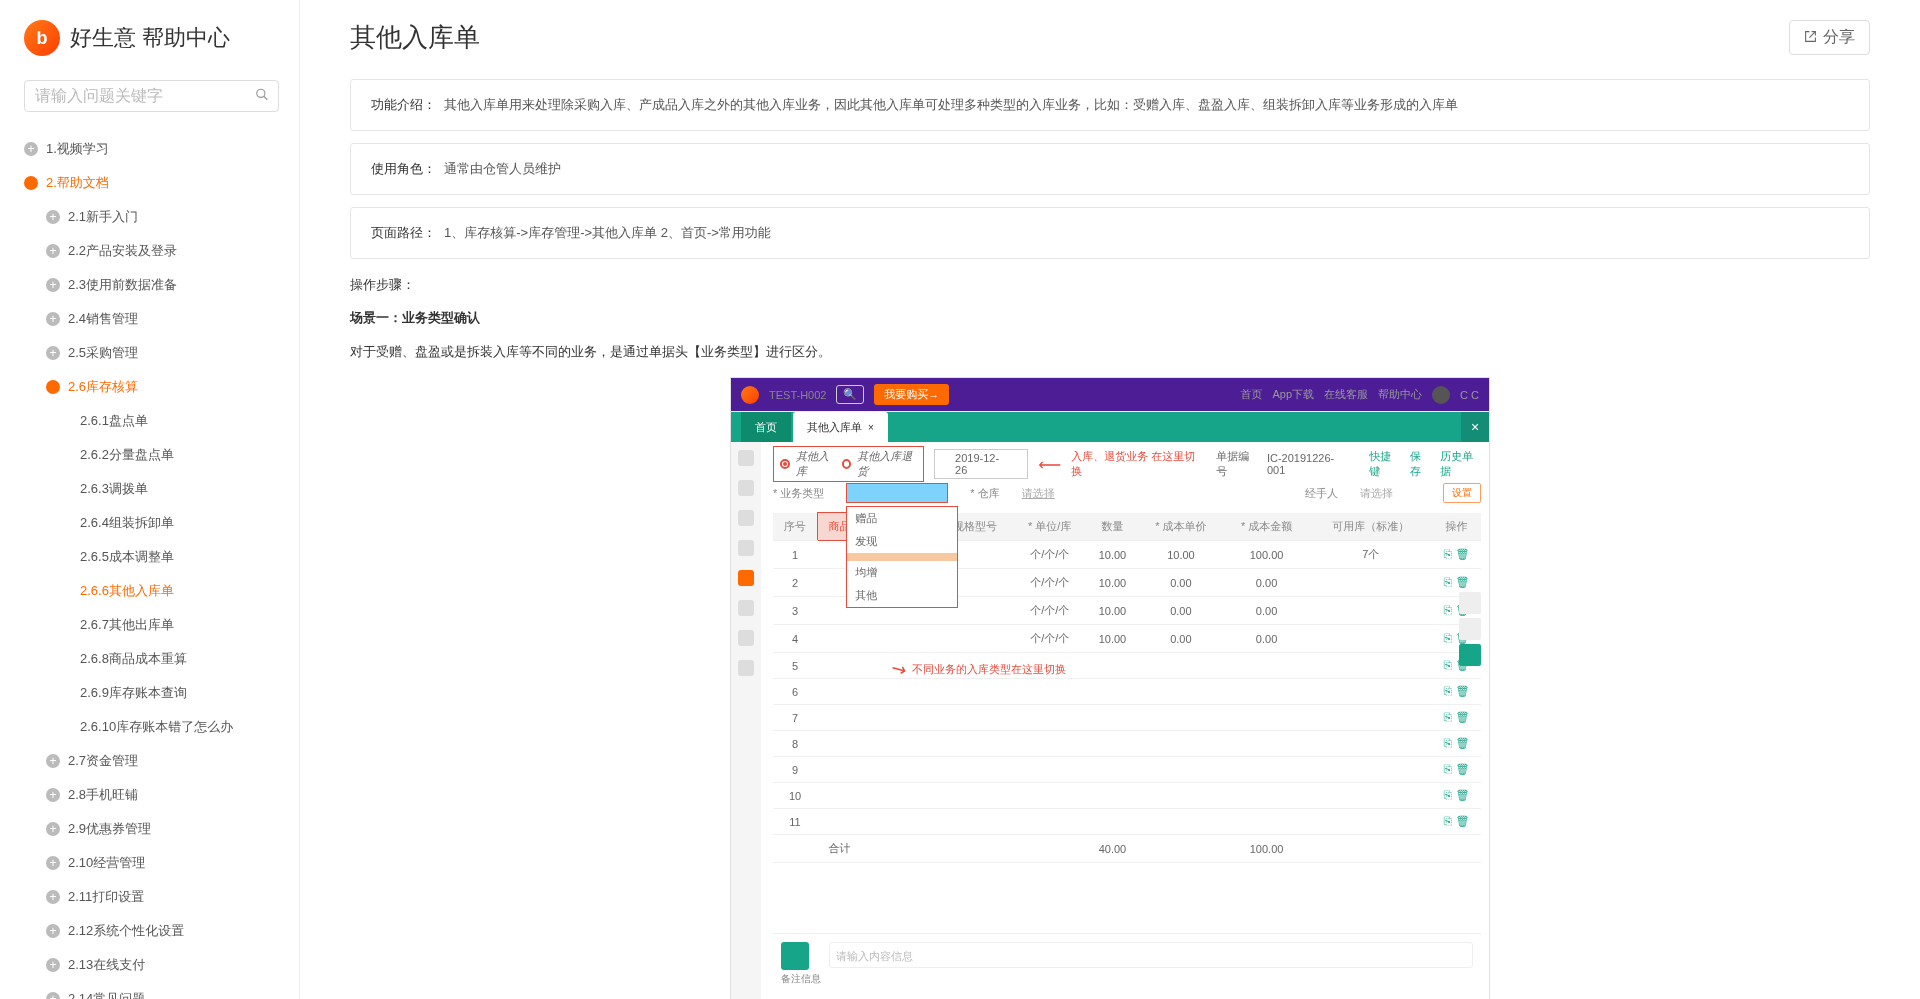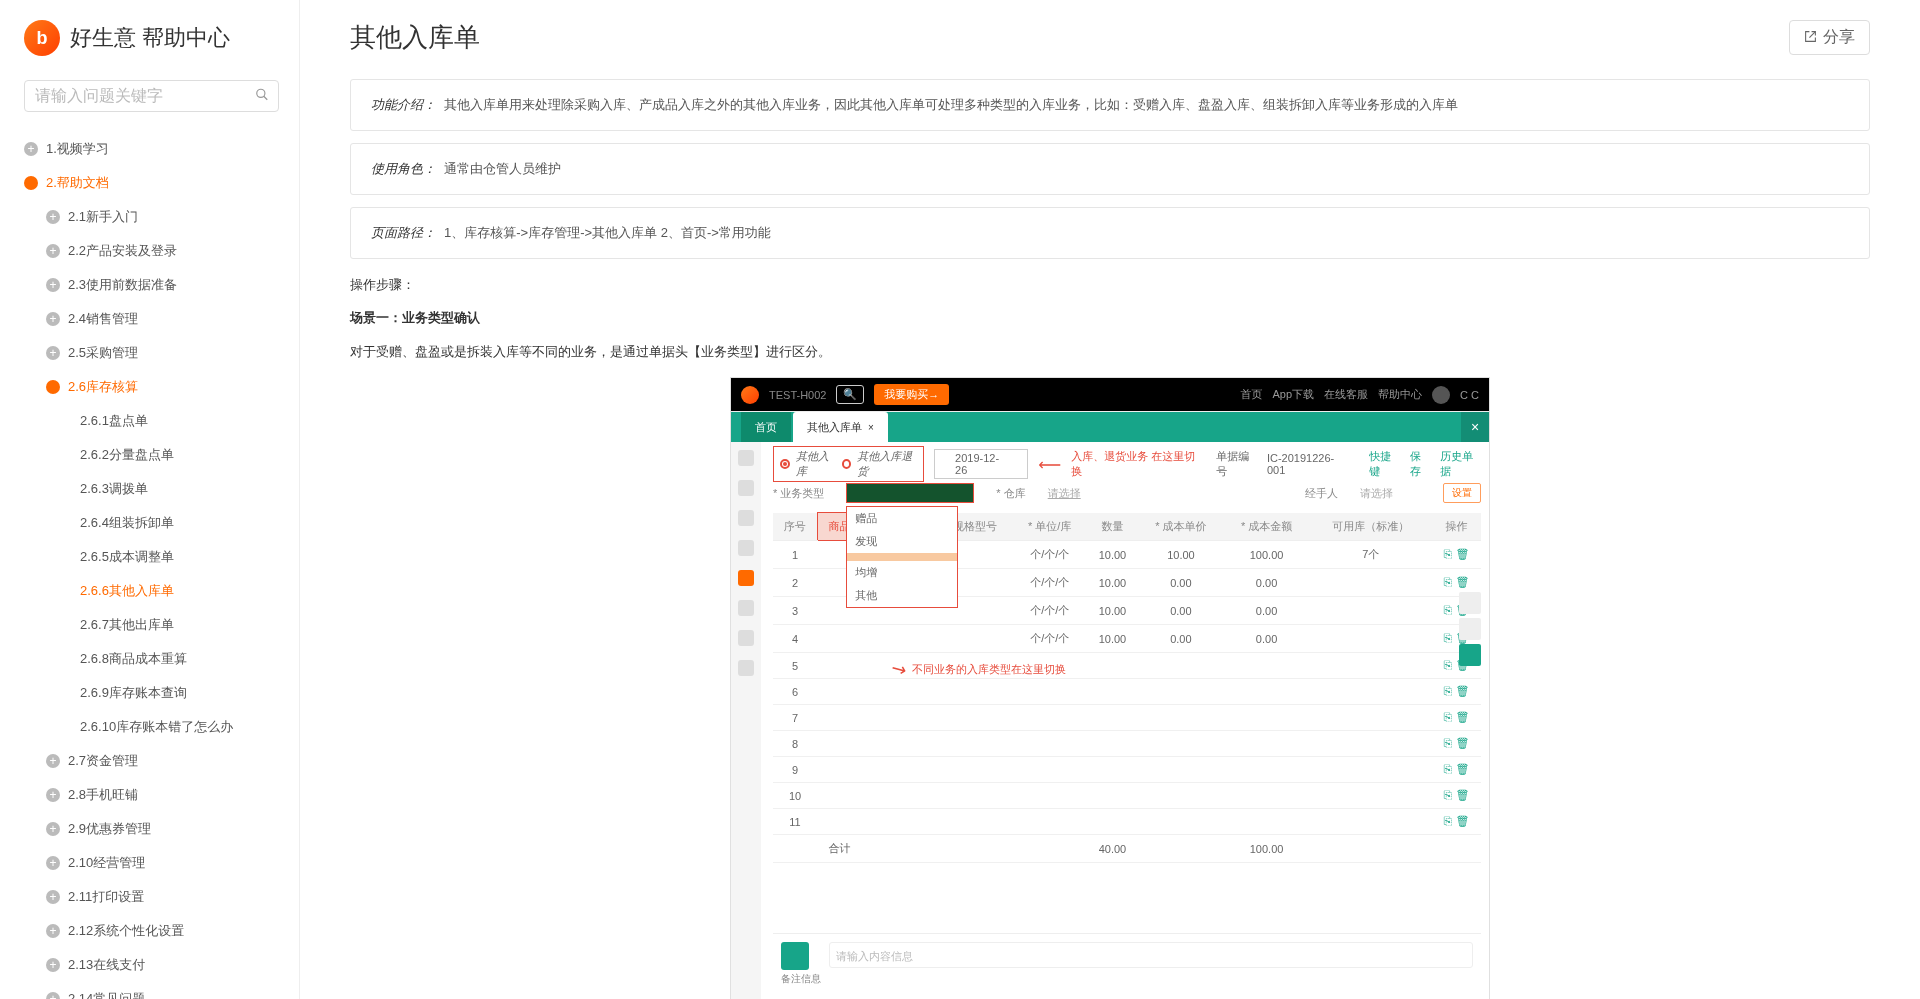--- a/index.html
+++ b/index.html
@@ -26,29 +26,29 @@
 .nav .lvl2 { padding-left: 22px; }
 .nav .lvl3 { padding-left: 56px; }
 .nav li span { color:#555; }
 .nav li.orange span { color:#ff6a00; }
 
 .page-header { display:flex; justify-content:space-between; align-items:center; margin-bottom: 24px; }
 .page-title { font-size: 26px; font-weight:500; color:#333; }
 .share-btn { border:1px solid #ddd; padding: 6px 14px; border-radius:4px; font-size:16px; color:#666; cursor:pointer; display:flex;align-items:center;gap:6px;}
 
 .info-box { border:1px solid #e5e5e5; border-radius:3px; padding: 16px 20px; margin-bottom: 12px; display:flex; gap:8px; }
-.info-box .label { color:#333; font-weight:500; white-space:nowrap;font-style:italic; }
+.info-box .label { color:#333; font-weight:500; white-space:nowrap; }
 .info-box .value { color:#555; }
 
 .section { margin-top: 14px; }
 .section p { margin: 10px 0; line-height: 1.8; color:#333; }
 .section .bold { font-weight: 600; }
 
 .shot { margin: 14px auto; width: 760px; border:1px solid #e0e0e0; background:#fafafa; }
-.shot-top { height:34px; background:#000000; display:flex; align-items:center; padding:0 10px; gap:10px; border-bottom:1px solid #eee; font-size:11px; color:#888;}
+.shot-top { height:34px; background:#4c1d95; display:flex; align-items:center; padding:0 10px; gap:10px; border-bottom:1px solid #eee; font-size:11px; color:#888;}
 .shot-top .logo-sm{width:18px;height:18px;border-radius:50%;background:linear-gradient(135deg,#ff7a18,#ff3e00);}
 .shot-top .spacer{flex:1;}
 .shot-top .pill{background:#ff6a00;color:#fff;padding:3px 10px;border-radius:3px;font-size:11px;}
 .shot-top .dot{color:#999;font-size:11px;}
 .shot-top .find{border:1px solid #ccc;border-radius:3px;padding:2px 6px;color:#999;}
 .shot-top .avatar{width:18px;height:18px;border-radius:50%;background:#555;}
 .shot-tabs { height:30px; background:#17a589; display:flex; align-items:center; padding-left:10px; gap:2px; position:relative;}
 .shot-tabs .tab{padding:0 14px;height:30px;display:flex;align-items:center;color:#fff;font-size:11px;background:#17a589;}
 .shot-tabs .tab.home{background:#0e8a6c;}
 .shot-tabs .tab.cur{background:#fff;color:#333;border-top-left-radius:3px;border-top-right-radius:3px;}
@@ -64,21 +64,21 @@
 .order-row{display:flex;align-items:center;gap:10px;font-size:11px;color:#666;height:28px;}
 .order-row .redbox{border:1px solid #e74c3c;padding:2px 6px;display:flex;align-items:center;gap:6px;font-style:italic;}
 .order-row .radio{width:10px;height:10px;border:2px solid #e74c3c;border-radius:50%;display:inline-block;}
 .order-row .radio.on::after{content:'';display:block;width:4px;height:4px;background:#e74c3c;border-radius:50%;margin:1px;}
 .order-row .datebox{border:1px solid #ccc;padding:2px 20px;position:relative;}
 .order-row .note-red{color:#e74c3c;font-size:11px;}
 .order-row .arrow-left{color:#e74c3c;font-size:16px;}
 .order-row .spacer{flex:1;}
 .order-row .linklike{color:#17a589;font-size:11px;}
 .filter-row{display:flex;align-items:center;gap:22px;font-size:11px;color:#888;height:30px;}
-.filter-row .dropdown{border:1px solid #e74c3c;width:128px;height:20px;position:relative;background:#14532d;}
+.filter-row .dropdown{border:1px solid #e74c3c;width:102px;height:20px;position:relative;background:#7dd3fc;}
 .filter-row .dd-list{position:absolute;top:22px;left:-1px;width:112px;border:1px solid #e74c3c;background:#fff;z-index:2;}
 .filter-row .dd-list div{padding:4px 8px;font-size:11px;color:#666;}
 .filter-row .dd-list div.sel{background:#f8c9a0;}
 .filter-row .spacer{flex:1;}
 .filter-row .setbtn{border:1px solid #ff9d5c;color:#ff6a00;padding:2px 8px;border-radius:2px;font-size:10px;}
 
 .shot-table{width:100%;border-collapse:collapse;font-size:11px;color:#666;margin-top:4px;}
 .shot-table th{background:#f4f4f4;font-weight:400;color:#888;padding:6px 4px;text-align:center;border-bottom:1px solid #eee;}
 .shot-table th.redhdr{background:#f8d7d0;color:#e74c3c;border:1px solid #e74c3c;}
 .shot-table td{padding:6px 4px;text-align:center;border-bottom:1px solid #f0f0f0;height:26px;}

